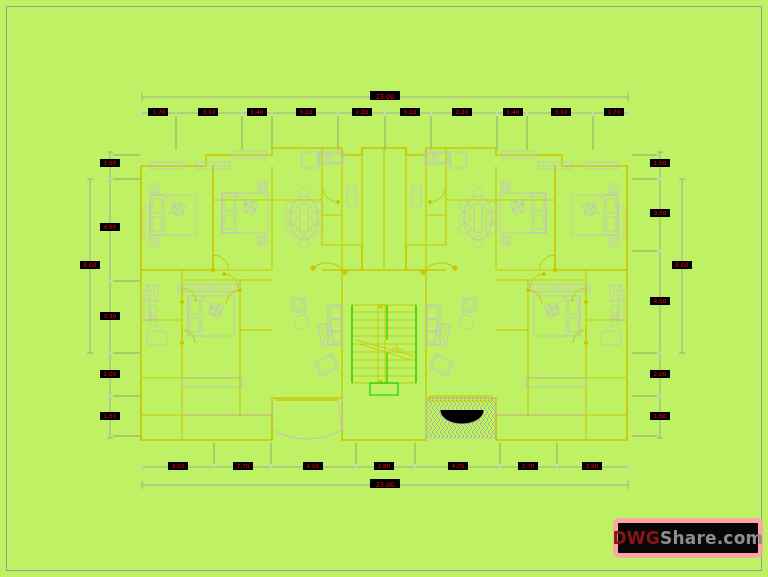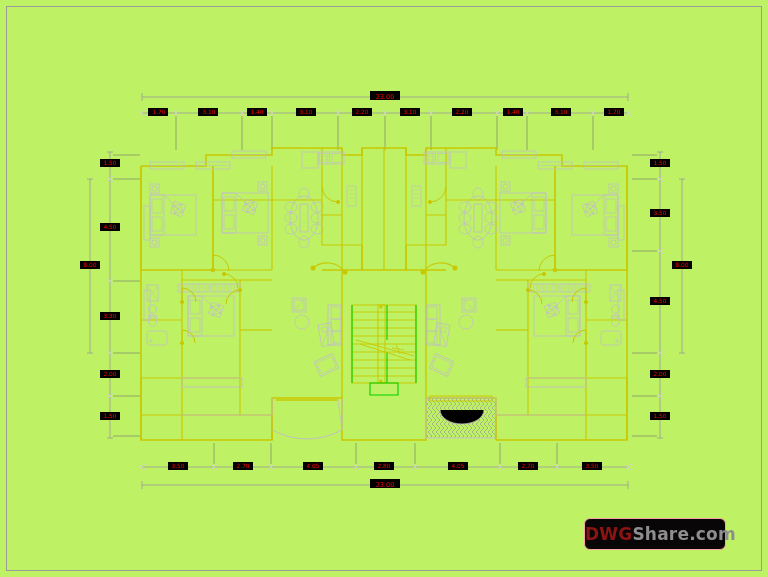--- a/index.html
+++ b/index.html
@@ -8,23 +8,23 @@
   #app{
     position:relative;width:768px;height:577px;background:#bef264;
     overflow:hidden;
   }
   #frame{
     position:absolute;left:6px;top:6px;right:6px;bottom:6px;
     border:1px solid #9a9a9a;box-sizing:border-box;pointer-events:none;
   }
   #canvas{position:absolute;left:0;top:0;width:768px;height:577px;}
   #watermark{
-    position:absolute;left:584px;top:518px;width:140px;height:30px;
-    border:1px solid #fca5a5;border-radius:6px;
-    display:flex;align-items:center;justify-content:flex-start;
+    position:absolute;left:613px;top:518px;width:140px;height:30px;
+    border:5px solid #fca5a5;border-radius:6px;
+    display:flex;align-items:center;justify-content:center;
     background:#080606;
   }
   #watermark .wm{
     font-size:17px;letter-spacing:.2px;font-weight:600;
     font-family:"DejaVu Sans","Liberation Sans",sans-serif;
   }
   #watermark .wm .a{color:#8d1414;}
   #watermark .wm .b{color:#8e8e8e;}
   text{font-family:"DejaVu Sans","Liberation Sans",sans-serif;}
 </style>

